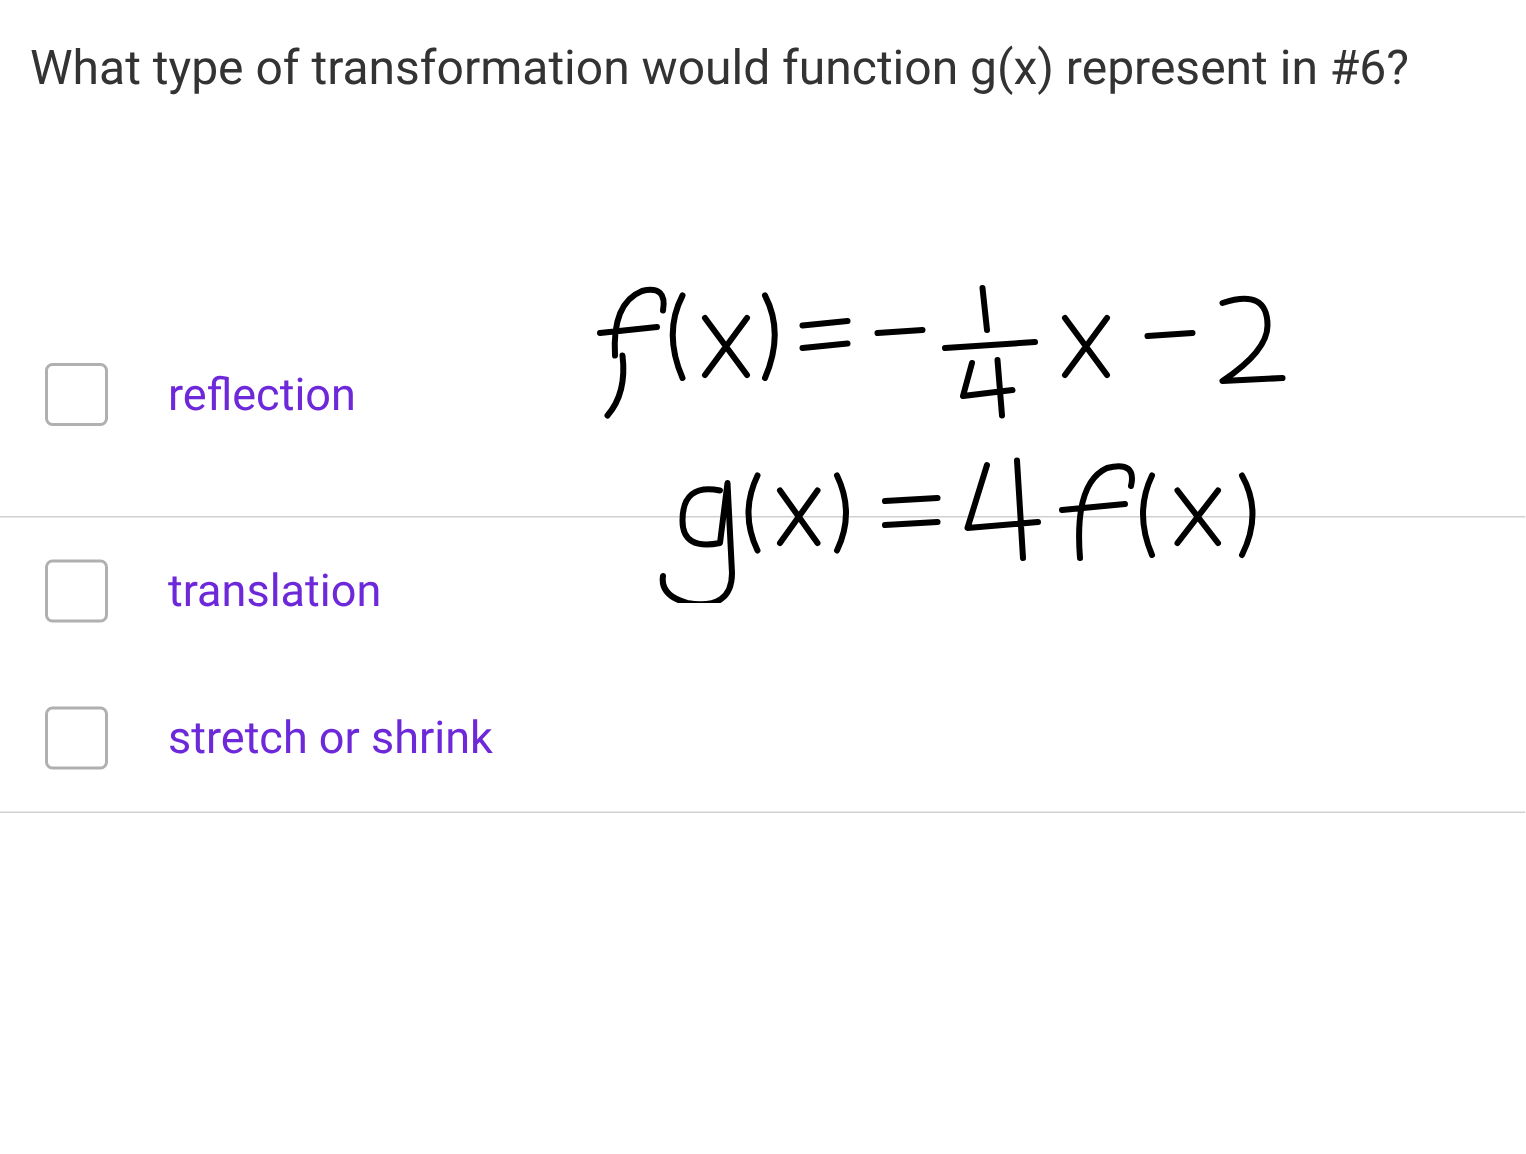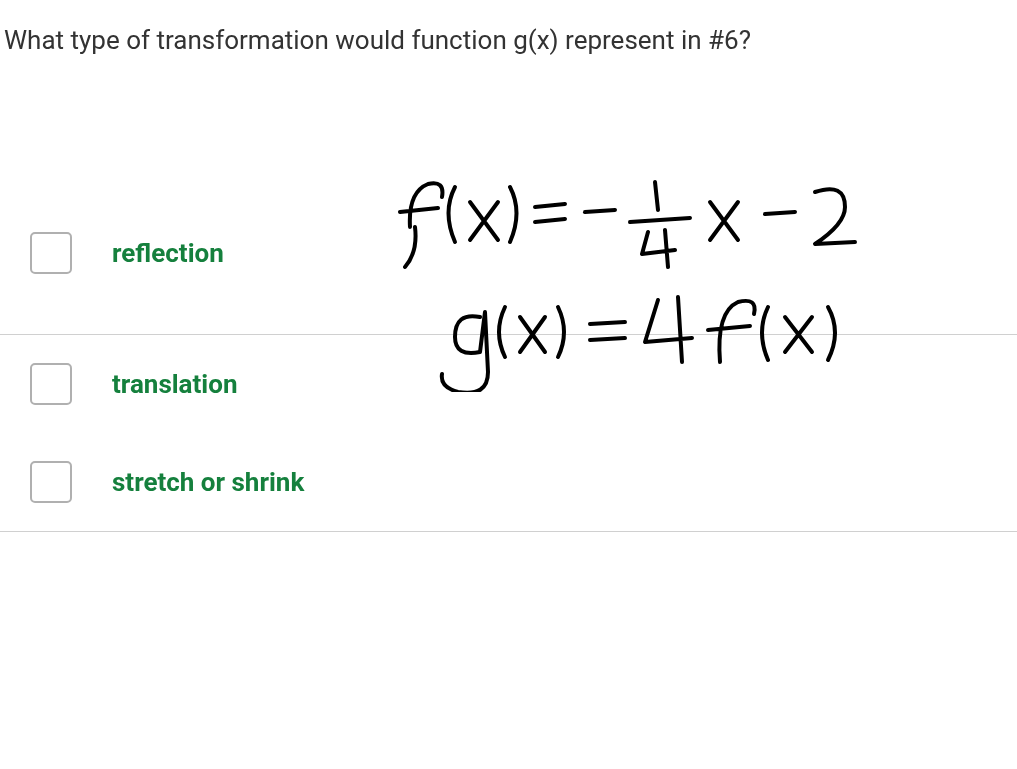--- a/index.html
+++ b/index.html
@@ -9,25 +9,25 @@
     }
     body {
       font-family: -apple-system, BlinkMacSystemFont, "Segoe UI", Roboto, Helvetica, Arial, sans-serif;
       background: #ffffff;
       color: #333333;
       width: 1017px;
       height: 769px;
       padding: 0;
     }
     .question-text {
-      font-size: 26px;
+      font-size: 32px;
       font-weight: 400;
       color: #333;
       line-height: 1.7;
-      padding: 18px 20px 10px 4px;
+      padding: 18px 20px 10px 20px;
     }
     .content-area {
       position: relative;
     }
     .handwriting {
       position: absolute;
       top: -20px;
       left: 380px;
       width: 620px;
       height: 240px;
@@ -50,23 +50,23 @@
       width: 42px;
       height: 42px;
       border: 2px solid #b0b0b0;
       border-radius: 5px;
       background: #ffffff;
       flex-shrink: 0;
       margin-right: 40px;
       cursor: pointer;
     }
     .option-label {
-      font-size: 26px;
-      font-weight: 700;
-      color: #15803d;
+      font-size: 30px;
+      font-weight: 400;
+      color: #6d28d9;
     }
   </style>
 </head>
 <body>
 
 <div class="question-text">What type of transformation would function g(x) represent in #6?</div>
 
 <div class="content-area">
 
   <svg class="handwriting" viewBox="0 0 620 240">

